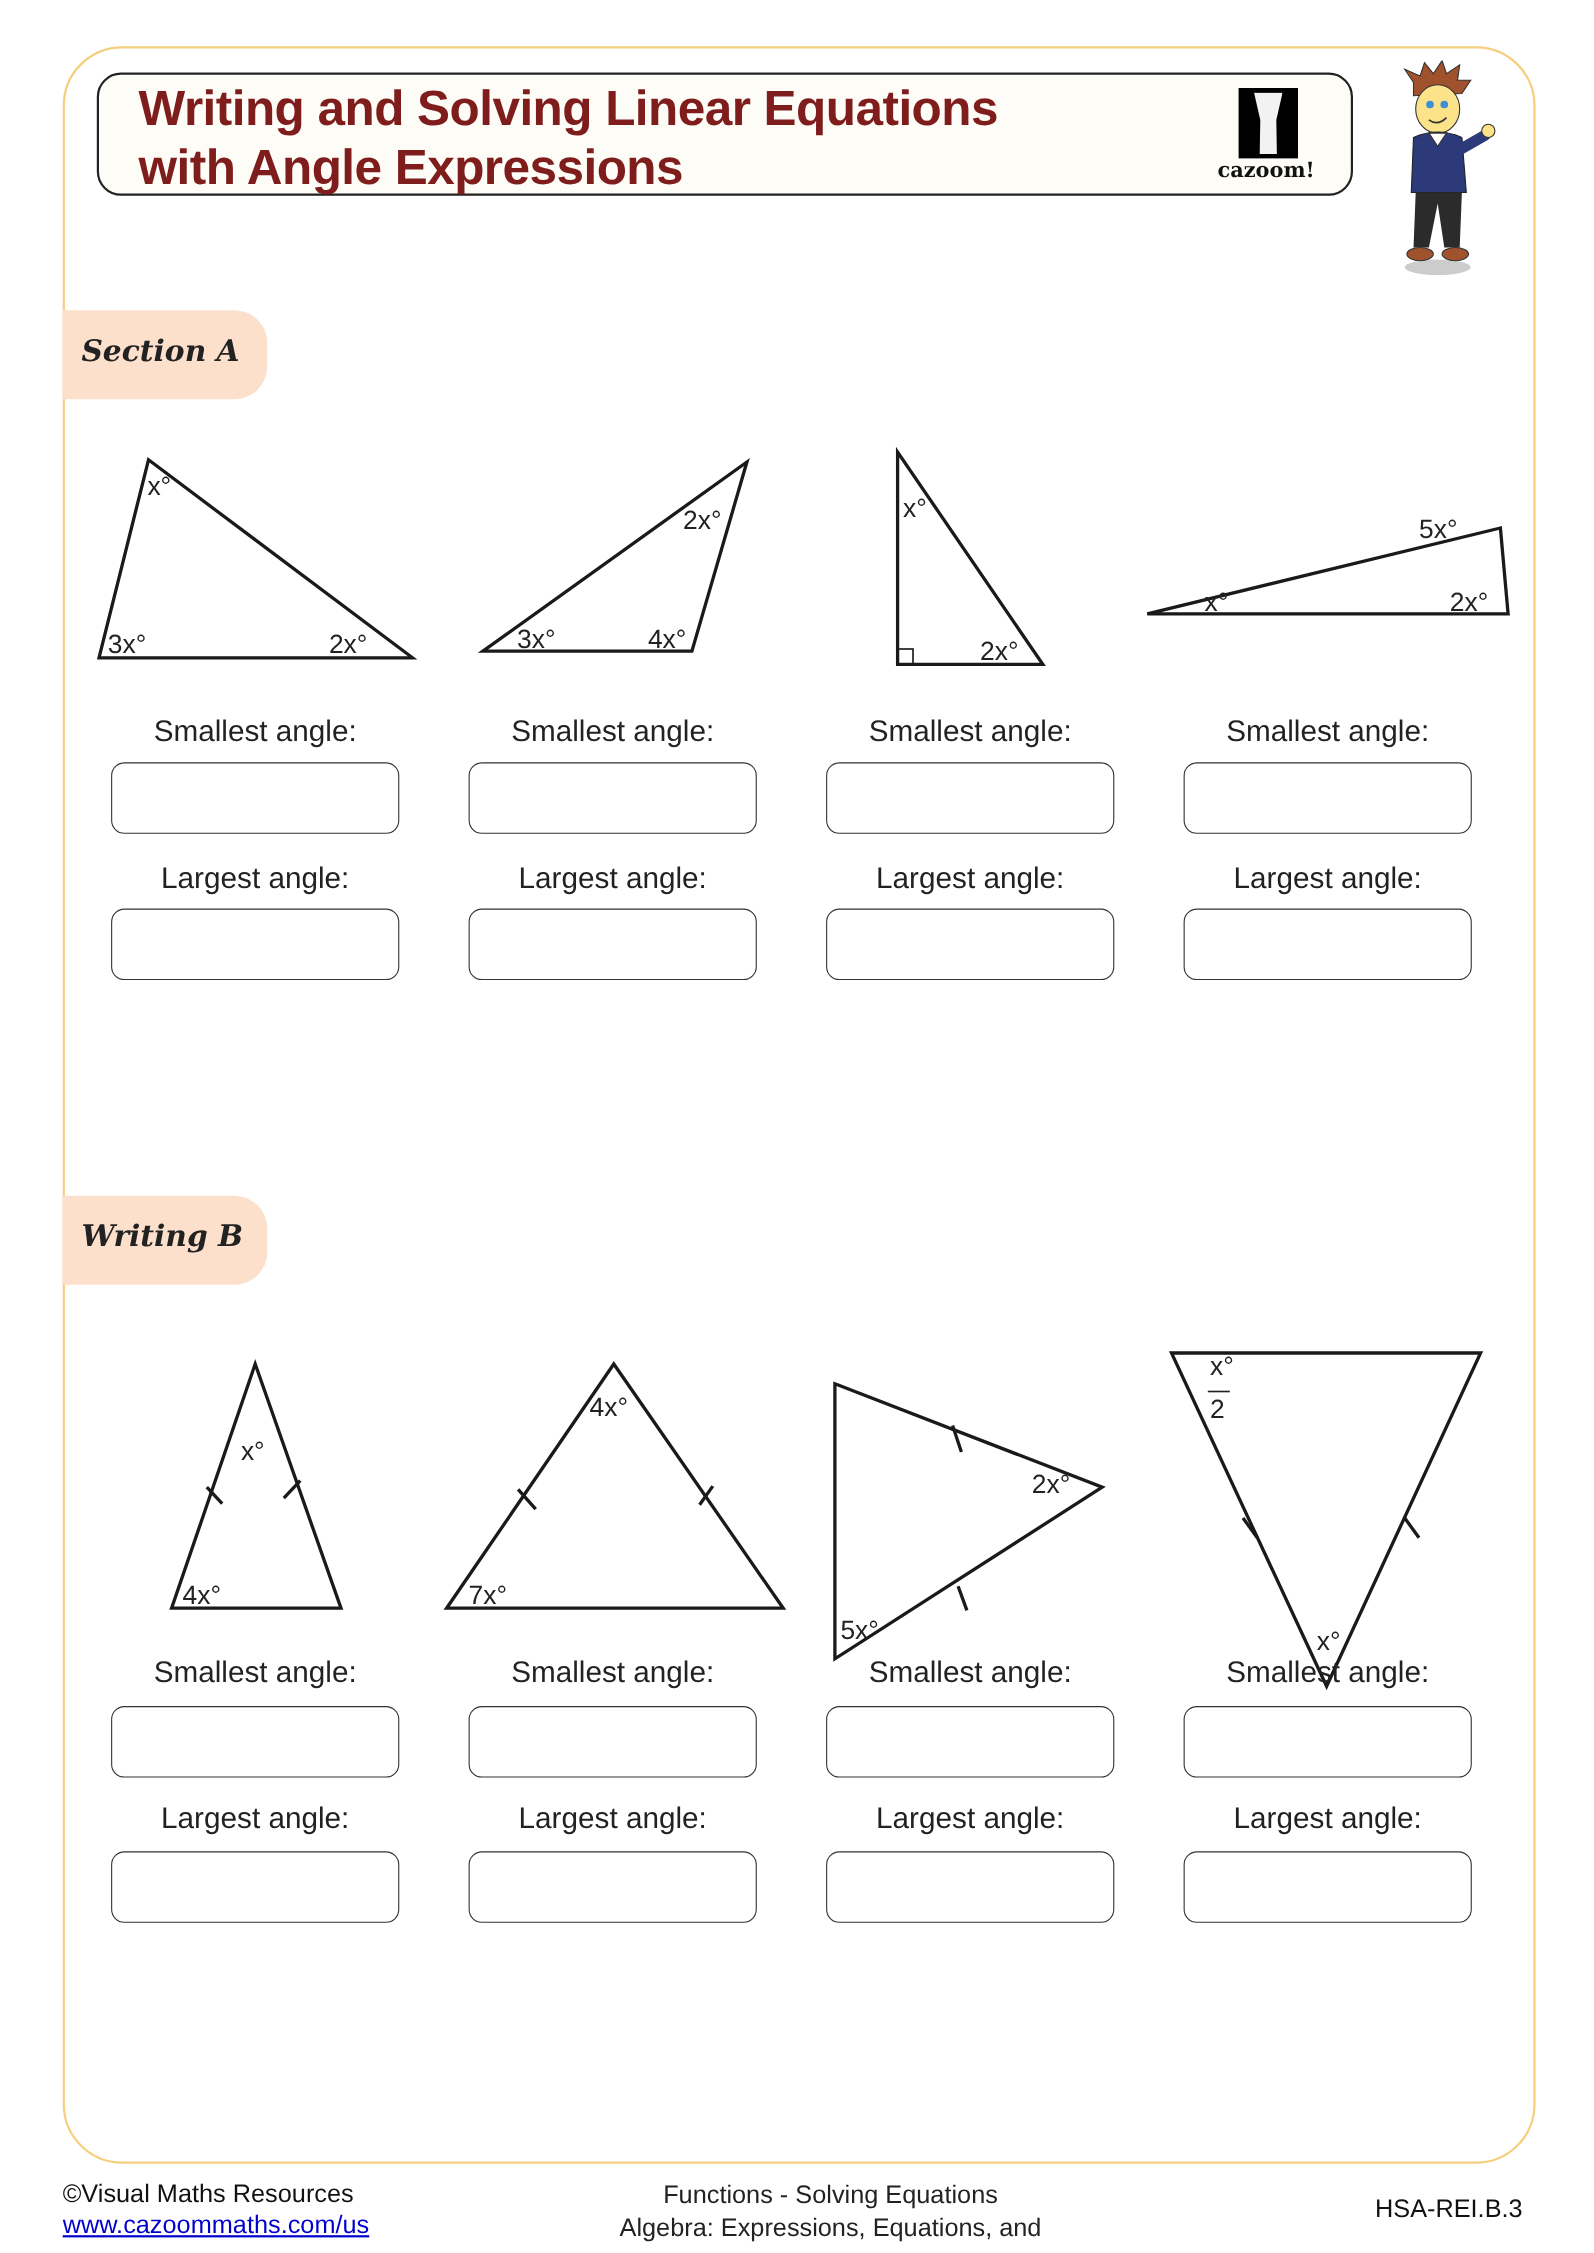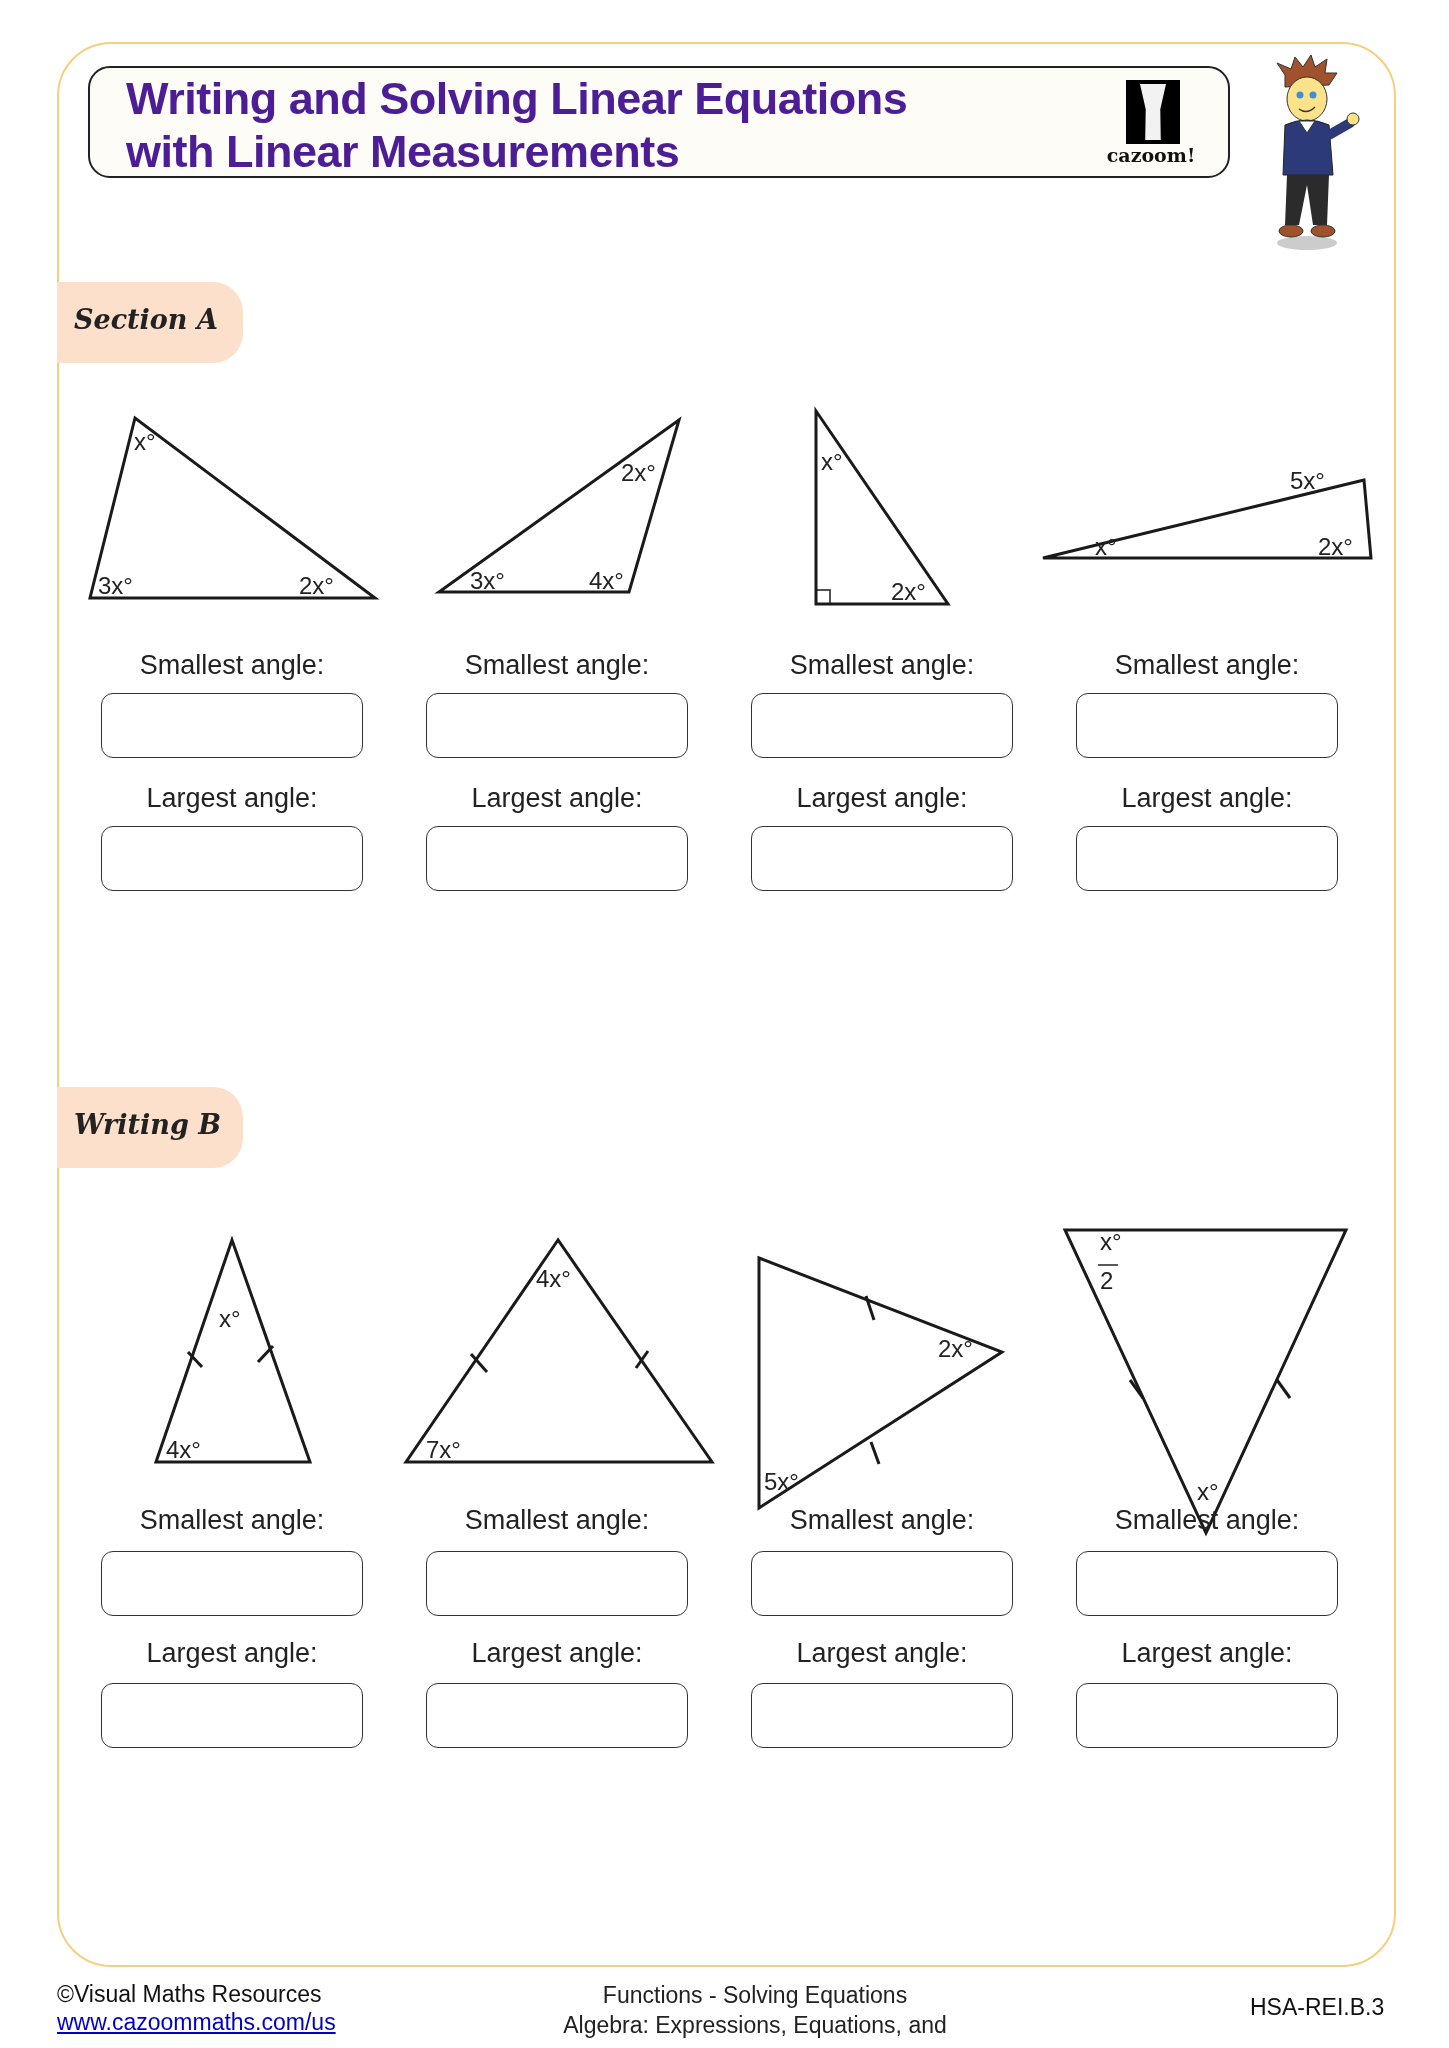--- a/index.html
+++ b/index.html
@@ -3,21 +3,21 @@
 <meta charset="utf-8">
 <style>
   html, body { margin:0; padding:0; }
   body { width:1449px; height:2048px; background:#ffffff; position:relative; overflow:hidden;
          font-family:"Liberation Sans", sans-serif; color:#1a1a1a; }
   .frame { position:absolute; left:57px; top:42px; width:1339px; height:1925px;
            border:2px solid #f5cf7e; border-radius:54px; box-sizing:border-box; }
   .title-box { position:absolute; left:88px; top:66px; width:1142px; height:112px;
                border:2px solid #222; border-radius:22px; background:#fdfcf7; box-sizing:border-box; }
   .title { position:absolute; left:36px; top:4px; font-weight:bold; font-size:45px; line-height:53px;
-           letter-spacing:-0.5px; color:#4c1d95; }
+           letter-spacing:-0.5px; color:#7f1d1d; }
   .logo { position:absolute; left:1092px; top:74px; width:98px; height:96px;margin-left:10px; }
   .logo .sq { position:absolute; left:24px; top:6px; width:54px; height:64px; background:#000; }
   .logo .drum { position:absolute; left:38px; top:10px; width:26px; height:56px; background:#f2f2f2;
                 clip-path:polygon(0 0,100% 0,78% 45%,80% 100%,20% 100%,22% 45%); }
   .logo .word { position:absolute; left:0; top:70px; width:100%; text-align:center;
                 font-family:"DejaVu Serif", serif; font-weight:bold; font-size:19px; color:#111; }
   .mascot { position:absolute; left:1255px; top:55px; width:110px; height:200px; }
   .badge { position:absolute; left:57px; width:186px; height:81px; background:#fde0cc;
            border-radius:0 30px 30px 0; }
   .badge span { position:absolute; left:17px; top:22px; font-family:"DejaVu Serif", serif; font-style:italic;
@@ -32,21 +32,21 @@
   .footer-right { position:absolute; left:1250px; top:1994px; font-size:23px; color:#111; }
 </style>
 </head>
 <body>
 
 <div class="frame"></div>
 
 <div class="title-box">
   <div class="title">
     <div>Writing and Solving Linear Equations</div>
-    <div>with Linear Measurements</div>
+    <div>with Angle Expressions</div>
   </div>
 </div>
 
 <div class="logo">
   <div class="sq"></div>
   <div class="drum"></div>
   <div class="word">cazoom!</div>
 </div>
 
 <svg class="mascot" viewBox="0 0 110 200" width="110" height="200">

